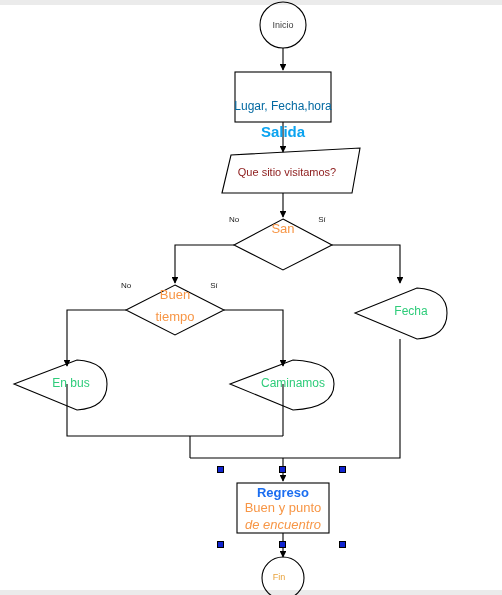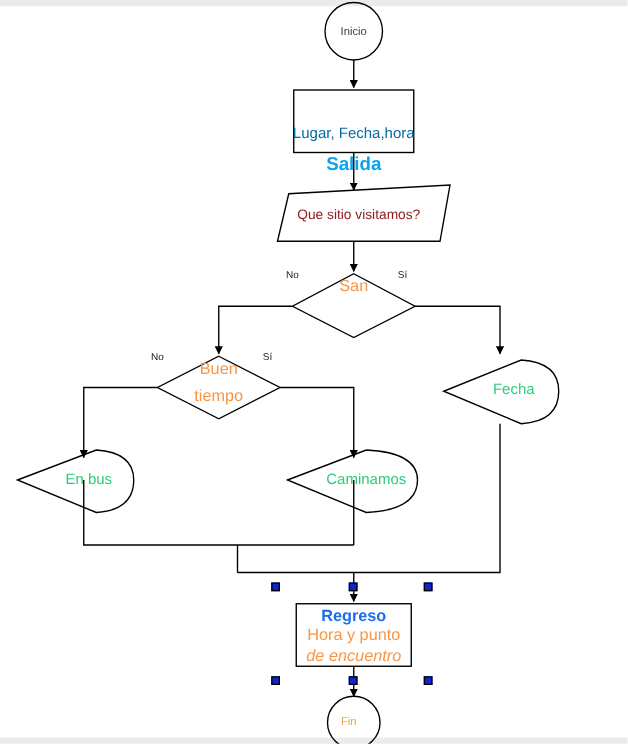--- a/index.html
+++ b/index.html
@@ -182,21 +182,21 @@
   <div class="lbl t-branch" style="left:114px; top:282px; width:24px;">No</div>
   <div class="lbl t-branch" style="left:202px; top:282px; width:24px;">Sí</div>
 
   <div class="lbl t-term" style="left:380px; top:305px; width:62px;">Fecha</div>
 
   <div class="lbl t-term" style="left:36px; top:377px; width:70px;">En bus</div>
 
   <div class="lbl t-term" style="left:252px; top:377px; width:82px;">Caminamos</div>
 
   <div class="lbl t-regreso-title" style="left:237px; top:486px; width:92px;">Regreso</div>
-  <div class="lbl t-regreso-sub" style="left:230px; top:500px; width:106px;">Hora y punto</div>
+  <div class="lbl t-regreso-sub" style="left:230px; top:500px; width:106px;">Buen y punto</div>
   <div class="lbl t-regreso-sub" style="left:230px; top:517px; width:106px;font-style:italic;">de encuentro</div>
 
   <div class="lbl t-fin" style="left:263px; top:572px; width:32px;">Fin</div>
 
   <div class="handle" style="left:217px; top:466px;"></div>
   <div class="handle" style="left:279px; top:466px;"></div>
   <div class="handle" style="left:339px; top:466px;"></div>
   <div class="handle" style="left:217px; top:541px;"></div>
   <div class="handle" style="left:279px; top:541px;"></div>
   <div class="handle" style="left:339px; top:541px;"></div>

